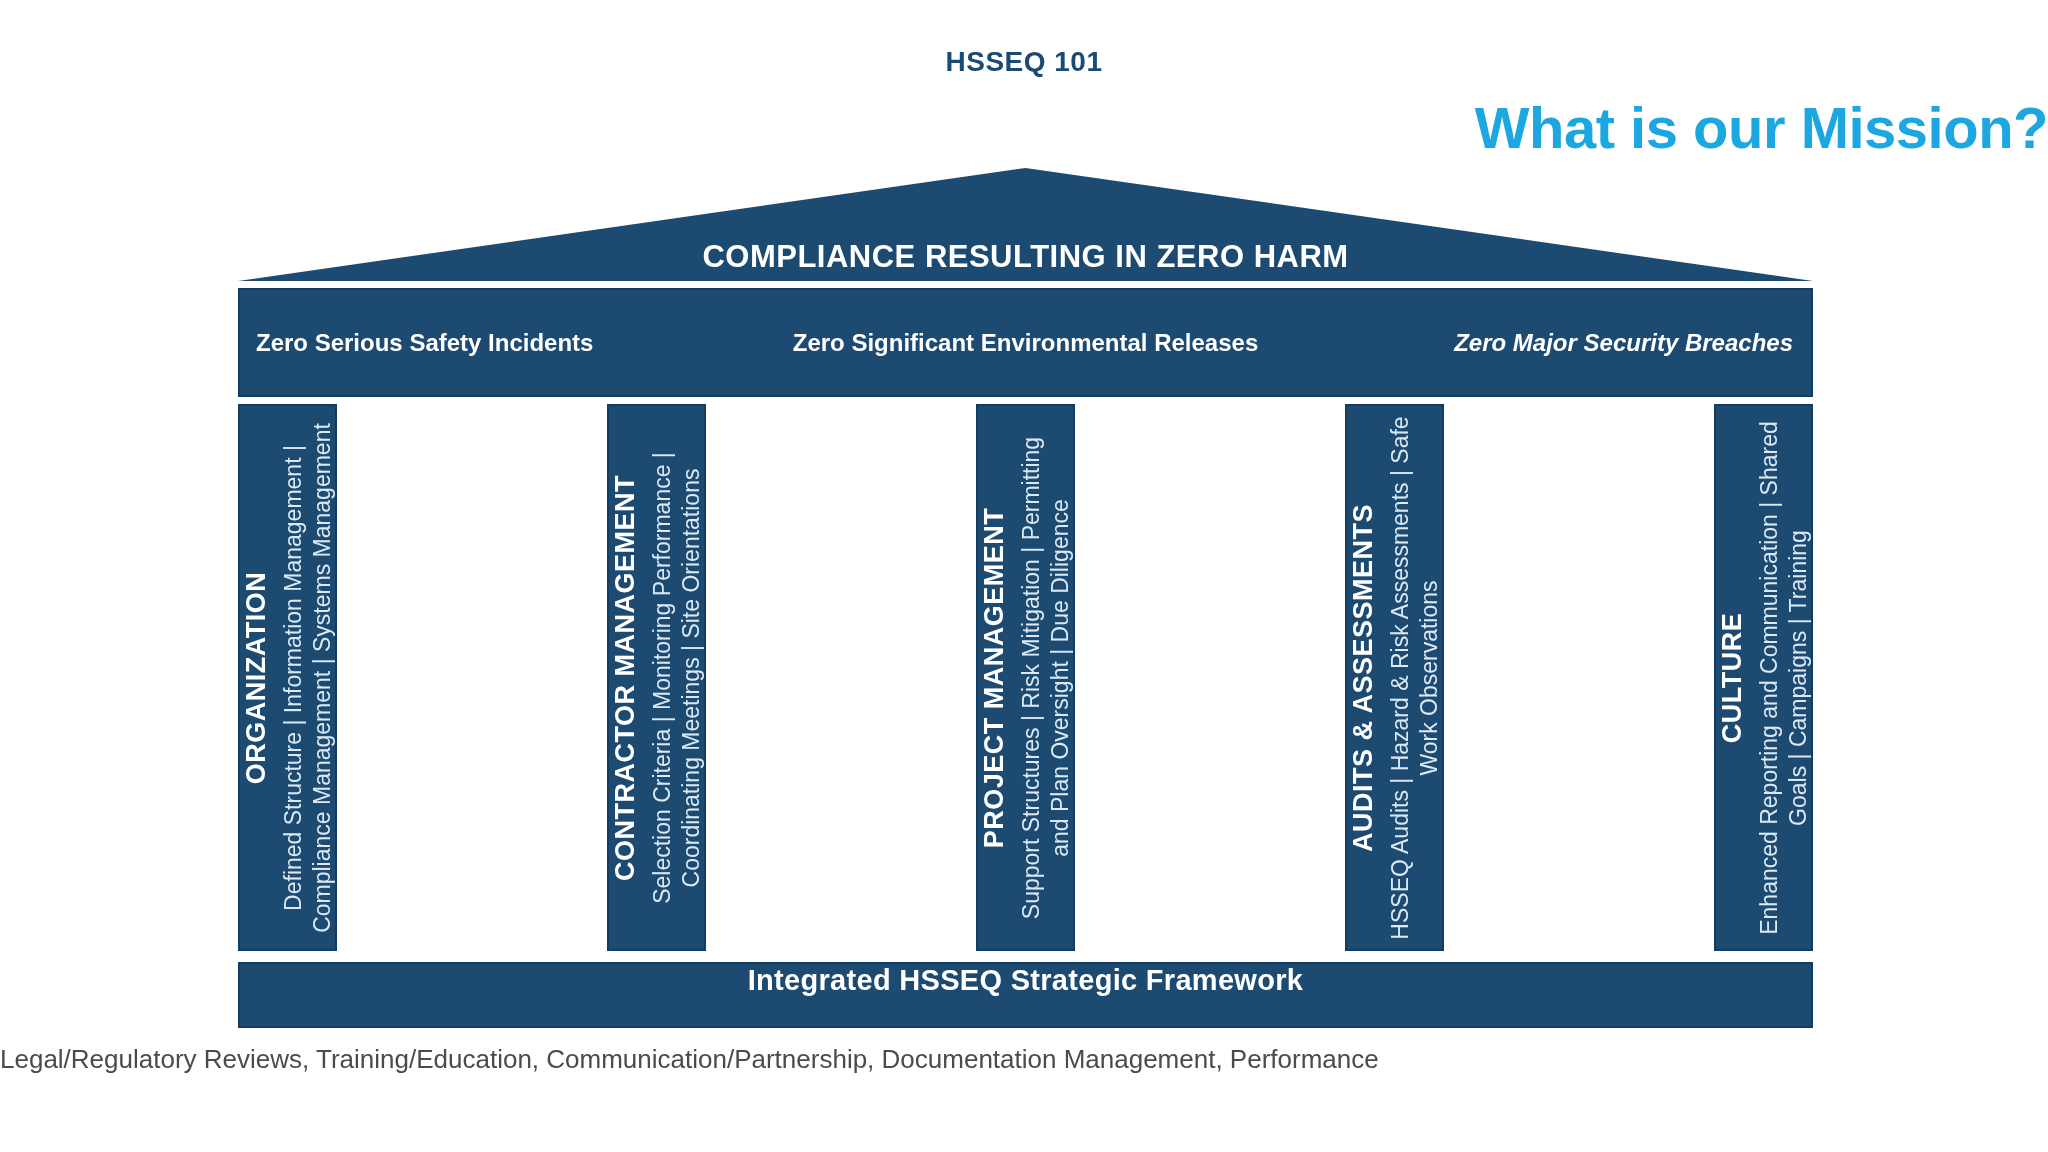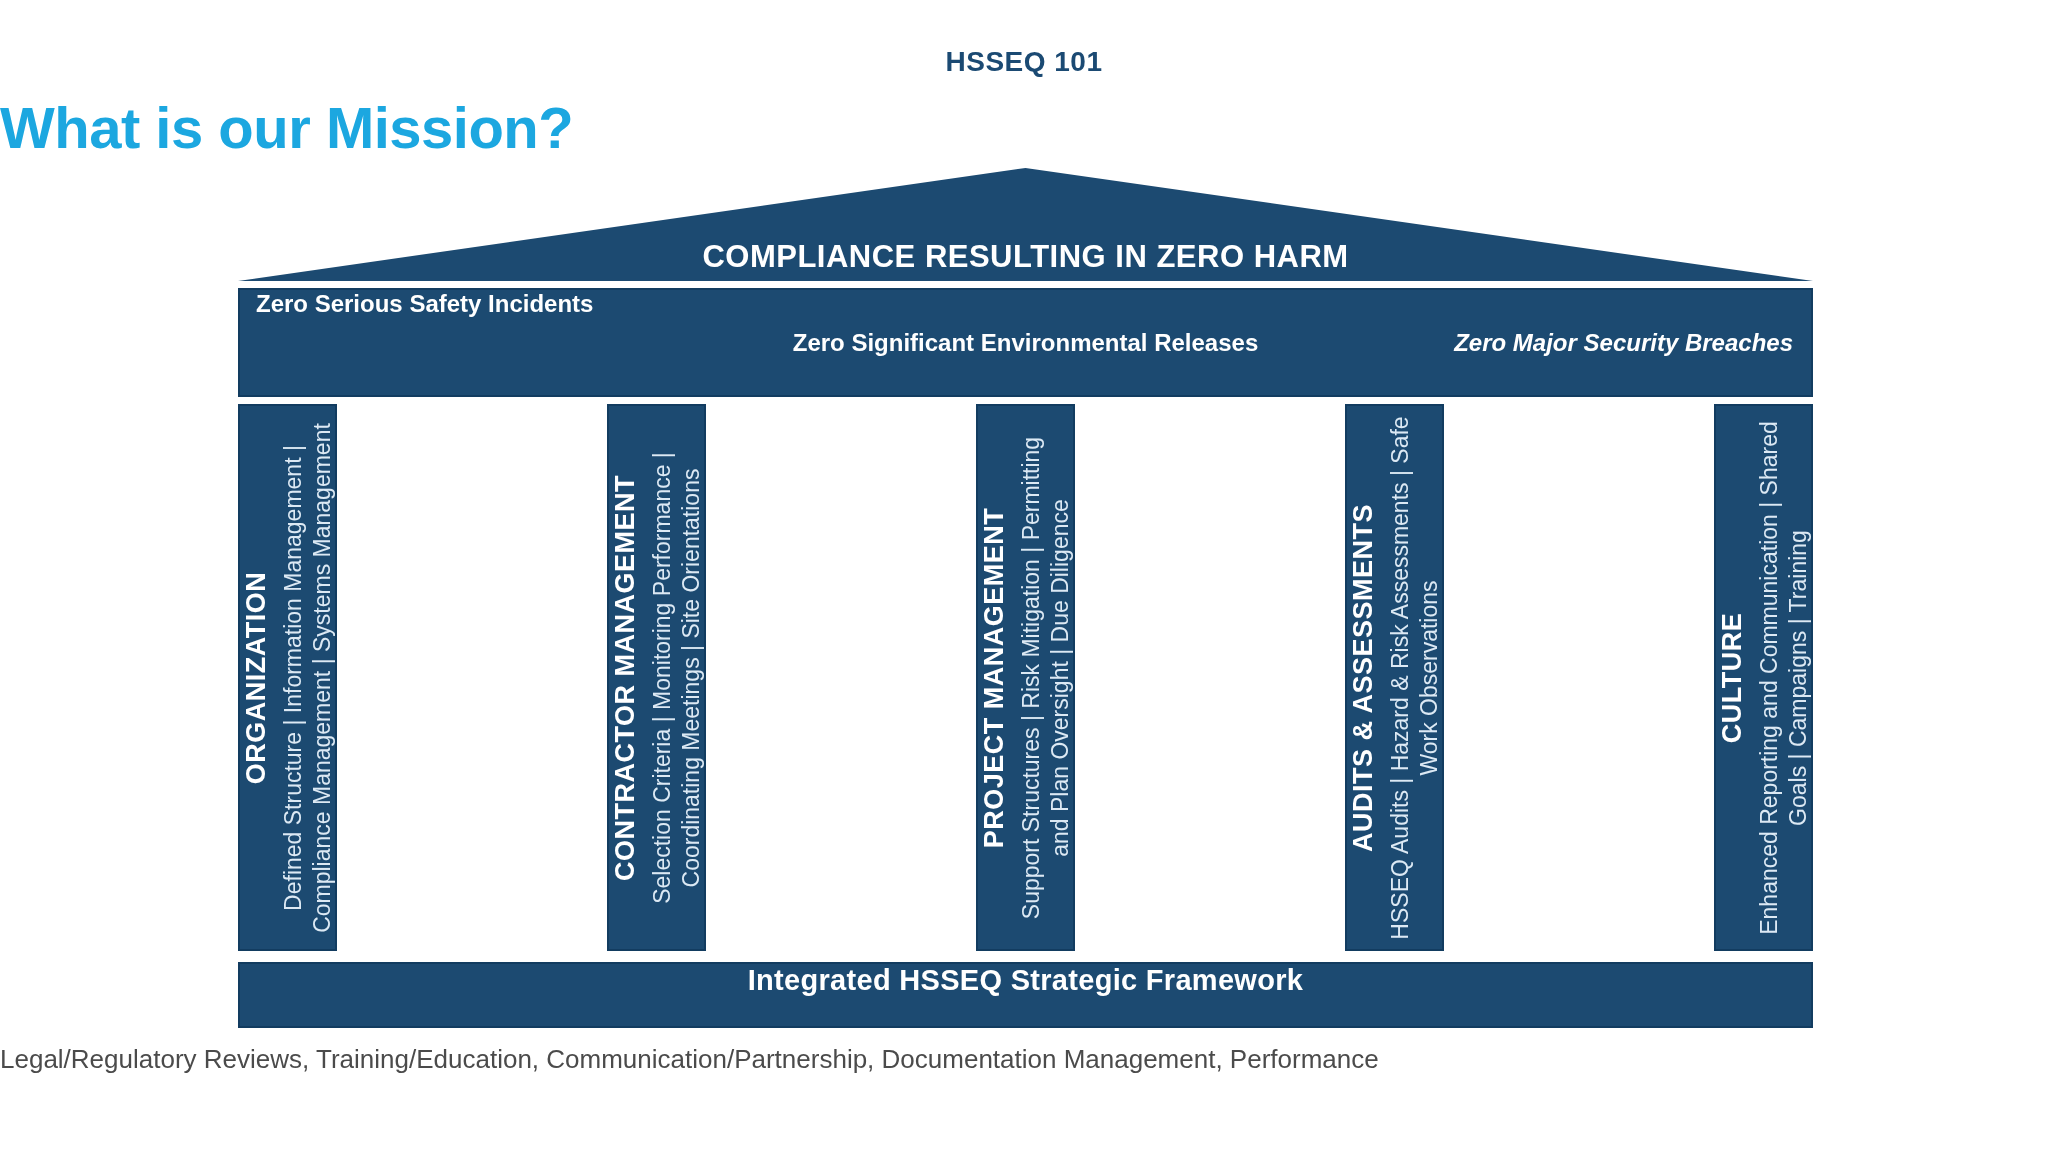--- a/index.html
+++ b/index.html
@@ -17,21 +17,21 @@
   .slide{position:absolute;inset:0;background:#ffffff;}
 
   
   .eyebrow{
     position:absolute;top:46px;left:0;width:100%;
     text-align:center;font-size:28px;font-weight:600;
     color:var(--eyebrow);letter-spacing:0.5px;
   }
   .main-title{
     position:absolute;top:94px;left:0;width:100%;
-    text-align:left;font-size:58px;font-weight:700;
+    text-align:right;font-size:58px;font-weight:700;
     color:var(--accent);letter-spacing:-0.5px;
   }
 
   
   .roof{
     position:absolute;left:238px;top:168px;width:1575px;height:113px;
     background:var(--navy);
     clip-path:polygon(50% 0%,100% 100%,0% 100%);
   }
   .roof-label{
@@ -41,21 +41,21 @@
   }
 
   
   .goals-bar{
     position:absolute;left:238px;top:288px;width:1575px;height:109px;
     background:var(--navy);border:2px solid var(--navy-border);
     color:#ffffff;
   }
   .goal-left{
     position:absolute;left:16px;top:0;height:100%;
-    display:flex;flex-direction:row;justify-content:center;gap:14px;
+    display:flex;flex-direction:column;justify-content:center;gap:14px;
   }
   .goal-line{font-size:24px;font-weight:700;white-space:nowrap;}
   .goal-center{
     position:absolute;left:50%;top:50%;transform:translate(-50%,-50%);
     font-size:24px;font-weight:700;white-space:nowrap;
   }
   .goal-right{
     position:absolute;right:18px;top:50%;transform:translateY(-50%);
     font-size:24px;font-weight:700;white-space:nowrap;font-style:italic;
   }

